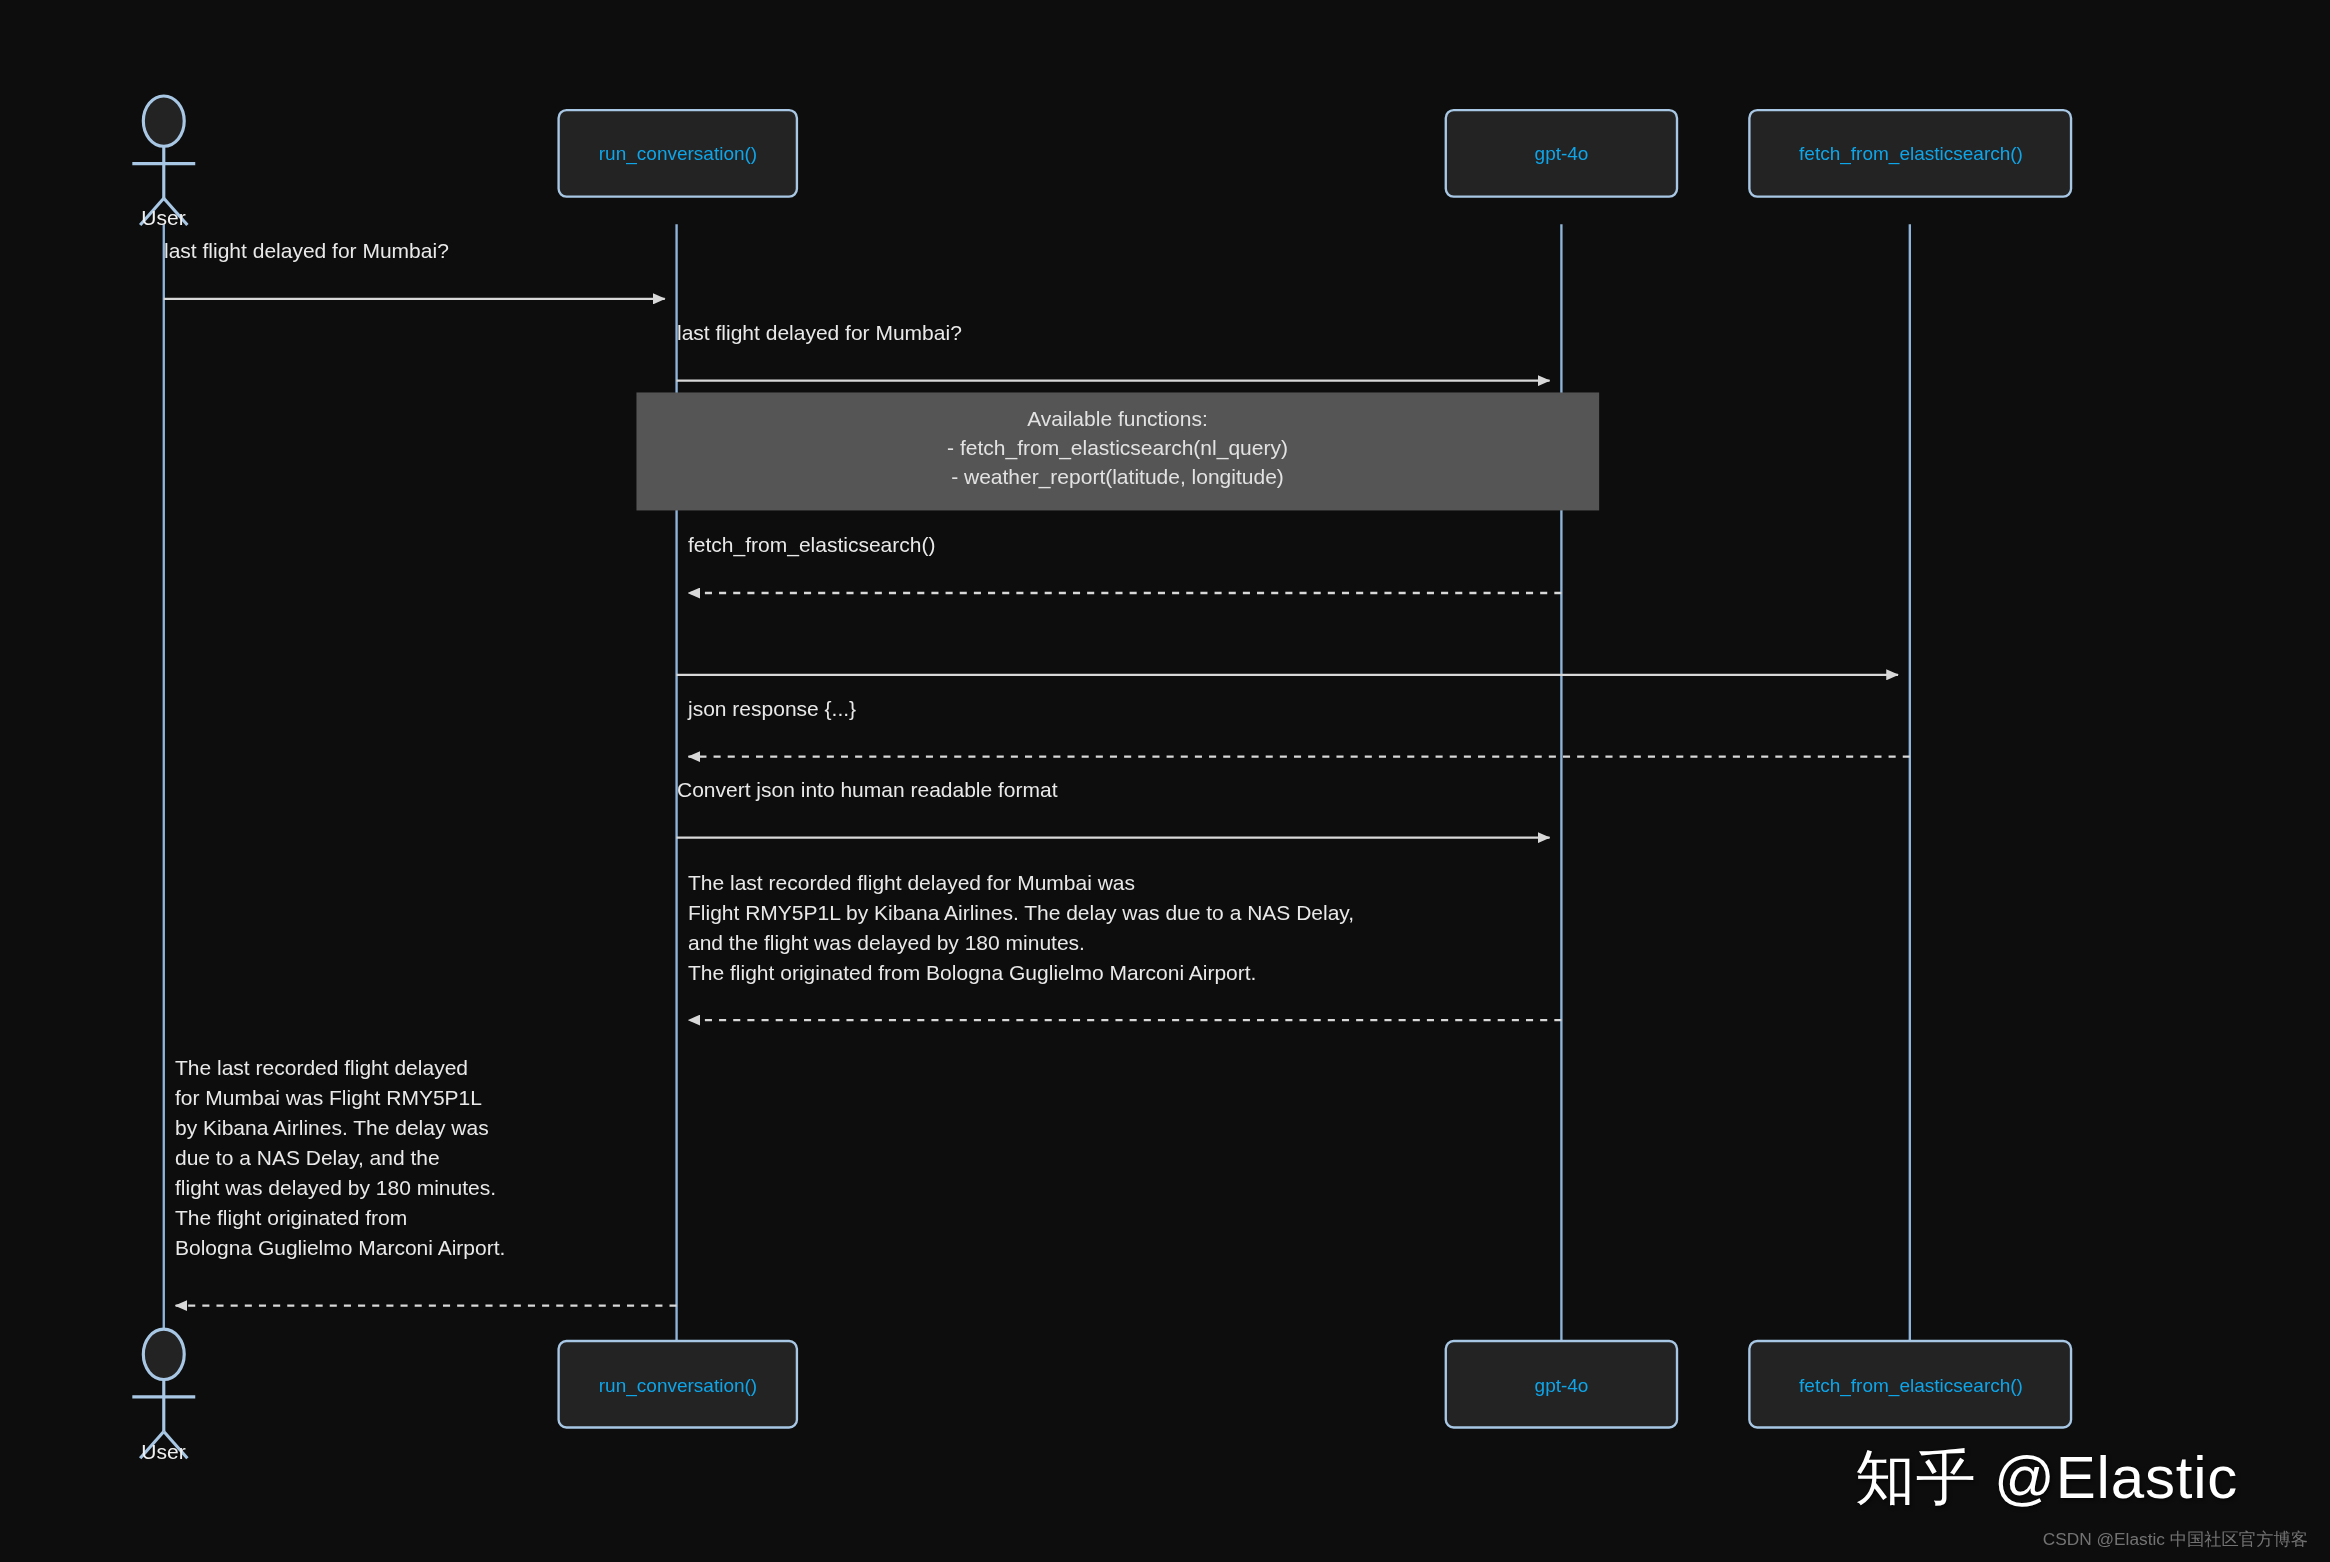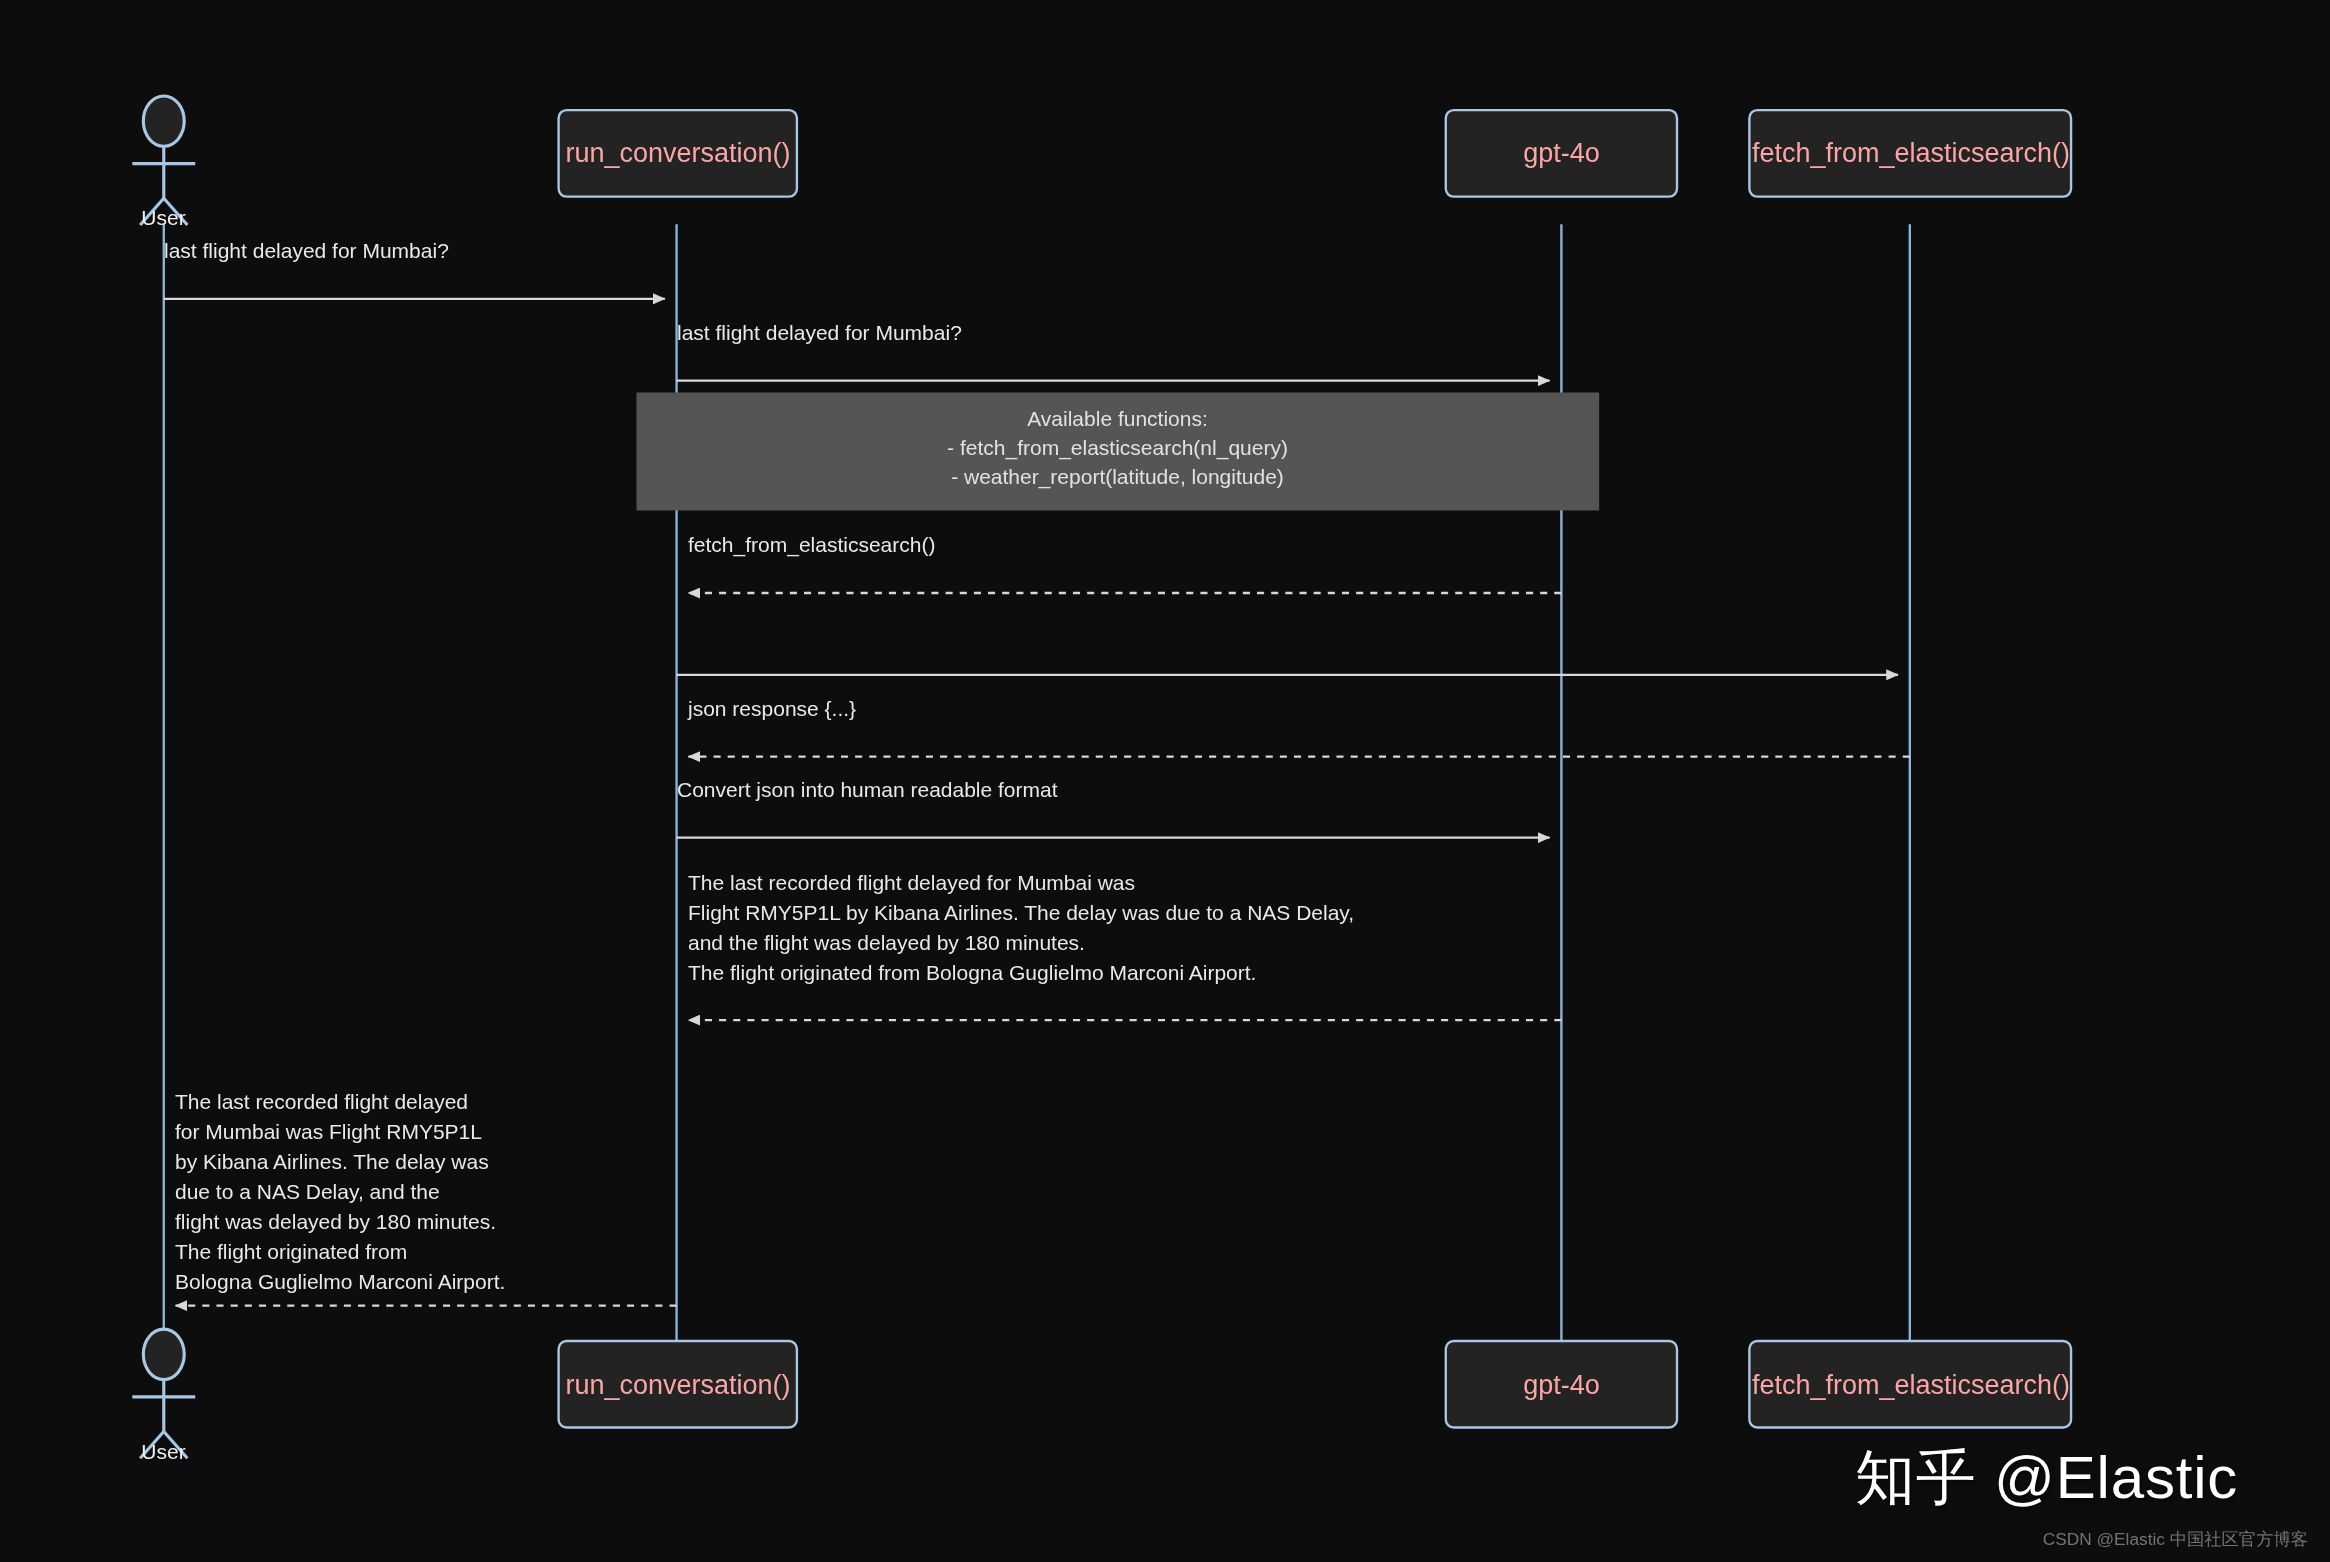--- a/index.html
+++ b/index.html
@@ -24,22 +24,22 @@
   }
   #canvas {
     position: absolute;
     left: 0; top: 0;
     width: 2330px;
     height: 1562px;
     display: block;
   }
   .boxlbl {
     position: absolute;
-    color: #fca5a5;
-    font-size: 27px;
+    color: #0ea5e9;
+    font-size: 19px;
     line-height: 23.6px;
     text-align: center;
     white-space: nowrap;
     pointer-events: none;
   }
   .actorlbl {
     position: absolute;
     color: #f0f0f0;
     font-size: 21px;
     text-align: center;
@@ -171,21 +171,21 @@
 
   <div class="msglbl" style="left:688px; top:694px; width:1222px;">json response {...}</div>
 
   <div class="msglbl" style="left:677px; top:775px; width:873px;">Convert json into human readable format</div>
 
   <div class="msglbl" style="left:688px; top:868px; width:873px;">The last recorded flight delayed for Mumbai was
 Flight RMY5P1L by Kibana Airlines. The delay was due to a NAS Delay,
 and the flight was delayed by 180 minutes.
 The flight originated from Bologna Guglielmo Marconi Airport.</div>
 
-  <div class="msglbl" style="left:175px; top:1053px; width:501px;margin-top:34px;">The last recorded flight delayed
+  <div class="msglbl" style="left:175px; top:1053px; width:501px;">The last recorded flight delayed
 for Mumbai was Flight RMY5P1L
 by Kibana Airlines. The delay was
 due to a NAS Delay, and the
 flight was delayed by 180 minutes.
 The flight originated from
 Bologna Guglielmo Marconi Airport.</div>
 
   <div class="wmk-zhihu">知乎 @Elastic</div>
   <div class="wmk-csdn">CSDN @Elastic 中国社区官方博客</div>
 

